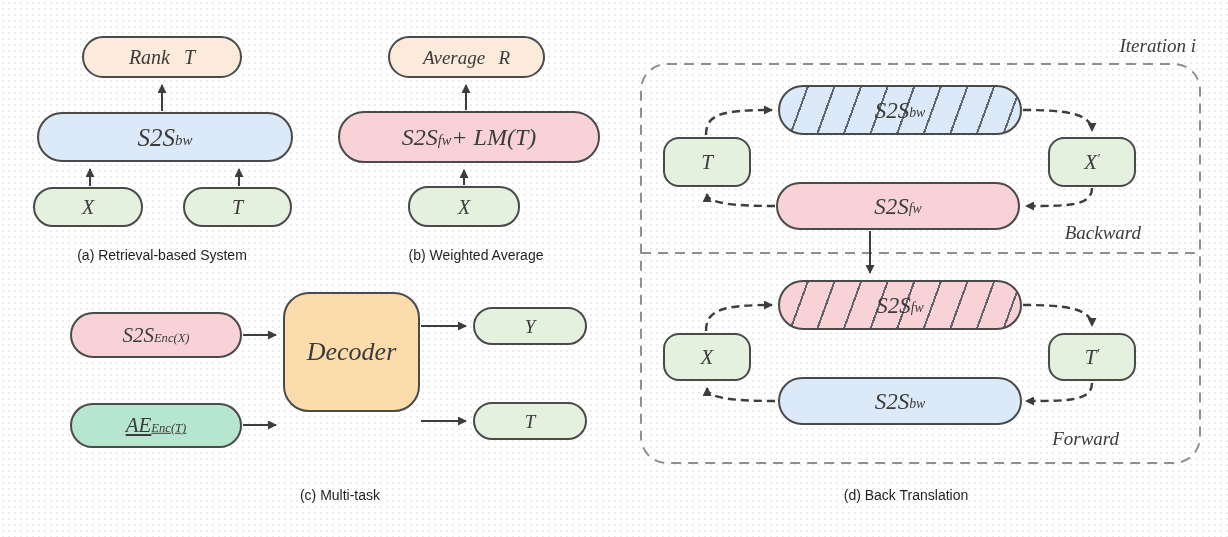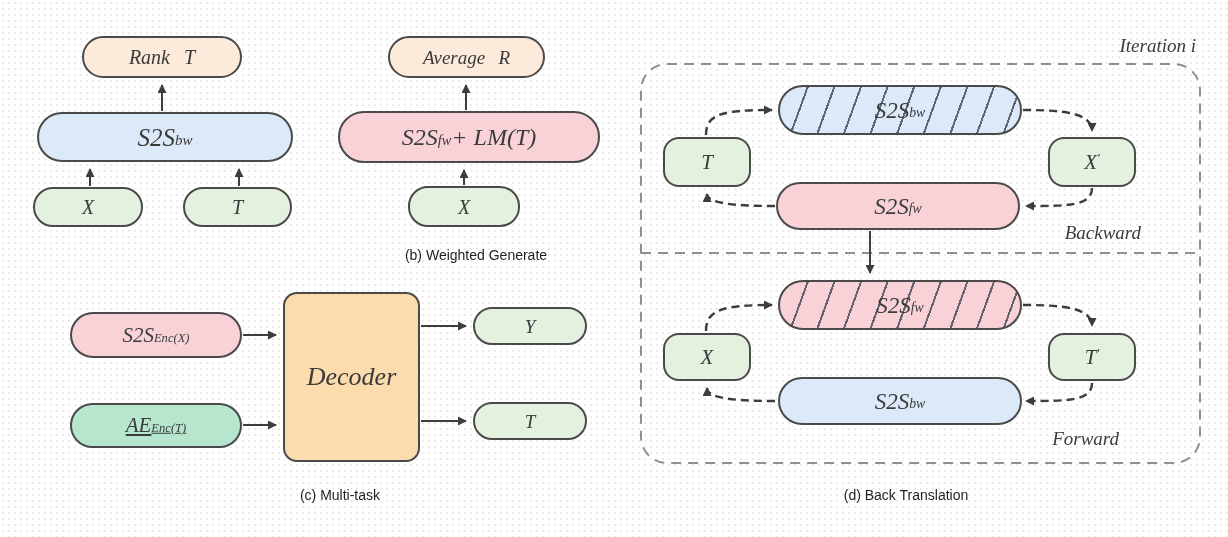--- a/index.html
+++ b/index.html
@@ -102,43 +102,44 @@
   <div class="box blue f25" style="left:37px;top:112px;width:256px;height:50px;border-radius:25px;">
     <span>S2S</span>
       <sub>bw</sub>
   </div>
   <div class="box green f20" style="left:33px;top:187px;width:110px;height:40px;border-radius:20px;">
     <span>X</span>
   </div>
   <div class="box green f20" style="left:183px;top:187px;width:109px;height:40px;border-radius:20px;">
     <span>T</span>
   </div>
+  <div class="caption" style="left:42px;top:247px;width:240px;">(a) Retrieval-based System</div>
 
   <div class="box peach f19 wsp" style="left:388px;top:36px;width:157px;height:42px;border-radius:21px;">
     <span>Average R</span>
   </div>
   <div class="box pink f24" style="left:338px;top:111px;width:262px;height:52px;border-radius:26px;">
     <span>S2S</span>
       <sub>fw</sub>
       <span> + LM(T)</span>
   </div>
   <div class="box green f20" style="left:408px;top:186px;width:112px;height:41px;border-radius:20px;">
     <span>X</span>
   </div>
-  <div class="caption" style="left:356px;top:247px;width:240px;">(b) Weighted Generate</div>
+  <div class="caption" style="left:356px;top:247px;width:240px;">(b) Weighted Average</div>
 
   <div class="box pink f21" style="left:70px;top:312px;width:172px;height:46px;border-radius:23px;">
     <span>S2S</span>
       <sub>Enc(X)</sub>
   </div>
   <div class="box teal f21" style="left:70px;top:403px;width:172px;height:45px;border-radius:23px;text-decoration:underline;">
     <span>AE</span>
       <sub>Enc(T)</sub>
   </div>
-  <div class="box orange f26" style="left:283px;top:292px;width:137px;height:170px;border-radius:14px;">
+  <div class="box orange f26" style="left:283px;top:292px;width:137px;height:120px;border-radius:26px;">
     <span>Decoder</span>
   </div>
   <div class="box green f19" style="left:473px;top:307px;width:114px;height:38px;border-radius:19px;">
     <span>Y</span>
   </div>
   <div class="box green f19" style="left:473px;top:402px;width:114px;height:38px;border-radius:19px;">
     <span>T</span>
   </div>
   <div class="caption" style="left:230px;top:487px;width:220px;">(c) Multi-task</div>
 

